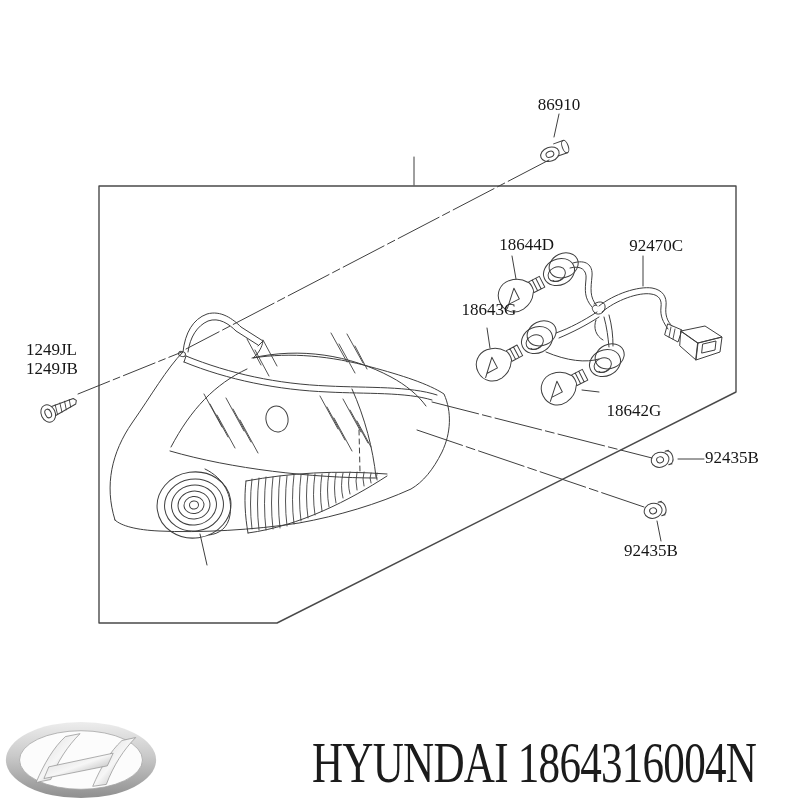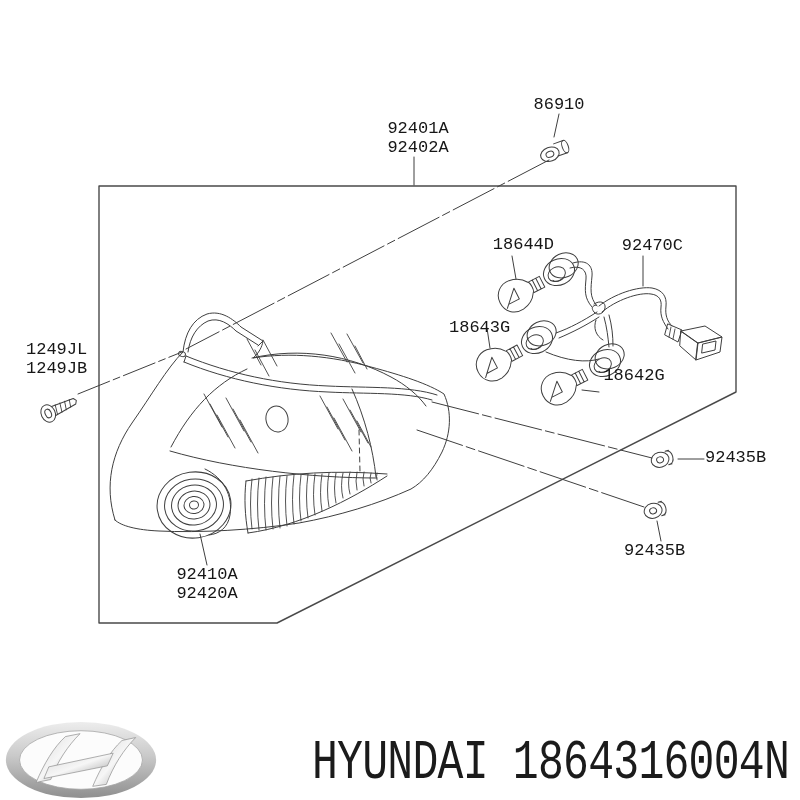--- a/index.html
+++ b/index.html
@@ -1,21 +1,21 @@
 <!DOCTYPE html>
 <html><head>
 <meta charset="utf-8">
 <style>
   html,body{margin:0;padding:0;background:#fff;}
   .stage{position:relative;width:800px;height:800px;background:#fff;overflow:hidden;
-         font-family:Liberation Mono, monospace;}
+         font-family:Liberation Serif, serif;}
   svg{position:absolute;left:0;top:0;}
   .art path,.art ellipse,.art line,.art circle{fill:none;stroke:#3f3f3f;stroke-width:1;
          stroke-linecap:round;stroke-linejoin:round;}
-  .lbl{position:absolute;font-size:17px;line-height:18.5px;color:#161616;white-space:nowrap;text-align:center;}
+  .lbl{position:absolute;font-size:17px;line-height:18.5px;color:#161616;white-space:nowrap;}
   .lbl span{display:block;}
   .brand-line{position:absolute;left:312px;top:731px;font-size:56px;color:#1b1b1b;
          transform:scaleX(0.77);transform-origin:left top;letter-spacing:-1px;white-space:nowrap;}
   .logo-wrap{position:absolute;left:2px;top:720px;width:158px;height:80px;}
 </style>
 </head>
 <body>
 
 <div class="stage">
 
@@ -179,58 +179,50 @@
       <ellipse cx="-3" rx="9" ry="7.5"></ellipse>
         <ellipse cx="-3" rx="3.5" ry="3"></ellipse>
       <path d="M4,-7 C8,-7 10,-4 10,0 C10,4 8,7 4,7 M4,-7 L7.5,-7 M4,7 L7.5,7"></path>
     </g>
   </svg>
 
   <div class="lbl" style="left:519px;top:96px;width:80px;text-align:center">
     <span>86910</span>
   </div>
 
-  <div class="lbl" style="left:378px;top:120px;width:80px;text-align:center">
-    <span>92401A</span>
-    <span>92402A</span>
-  </div>
 
   <div class="lbl" style="left:26px;top:341px">
     <span>1249JL</span>
     <span>1249JB</span>
   </div>
 
   <div class="lbl" style="left:474px;top:236px;width:80px;text-align:right">
     <span>18644D</span>
   </div>
 
   <div class="lbl" style="left:603px;top:237px;width:80px;text-align:right">
     <span>92470C</span>
   </div>
 
-  <div class="lbl" style="left:449px;top:319px;width:80px;text-align:left">
+  <div class="lbl" style="left:449px;top:301px;width:80px;text-align:center">
     <span>18643G</span>
   </div>
 
-  <div class="lbl" style="left:594px;top:367px;width:80px;">
+  <div class="lbl" style="left:594px;top:402px;width:80px;text-align:center">
     <span>18642G</span>
   </div>
 
   <div class="lbl" style="left:705px;top:449px">
     <span>92435B</span>
   </div>
 
   <div class="lbl" style="left:624px;top:542px">
     <span>92435B</span>
   </div>
 
-  <div class="lbl" style="left:167px;top:566px;width:80px;text-align:center">
-    <span>92410A</span>
-    <span>92420A</span>
-  </div>
 
   <div class="logo-wrap">
     <svg width="158" height="80" viewBox="0 0 160 82">
       <defs>
         <linearGradient id="chrome" x1="0" y1="0" x2="0" y2="1">
           <stop offset="0" stop-color="#ededed"></stop>
           <stop offset="0.45" stop-color="#c9c9c9"></stop>
           <stop offset="1" stop-color="#8f8f8f"></stop>
         </linearGradient>
         <linearGradient id="chromeH" x1="0" y1="0" x2="1" y2="1">

